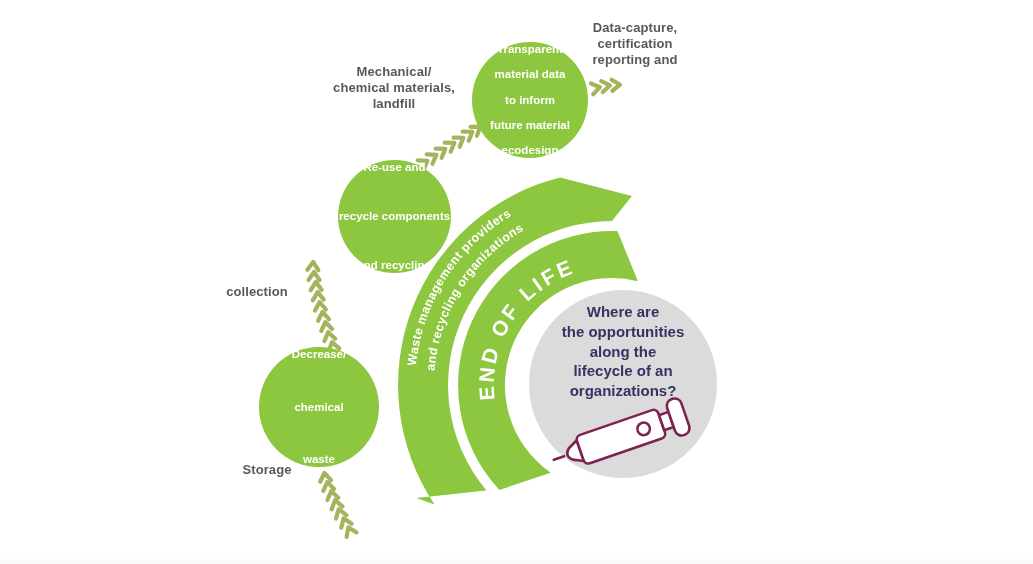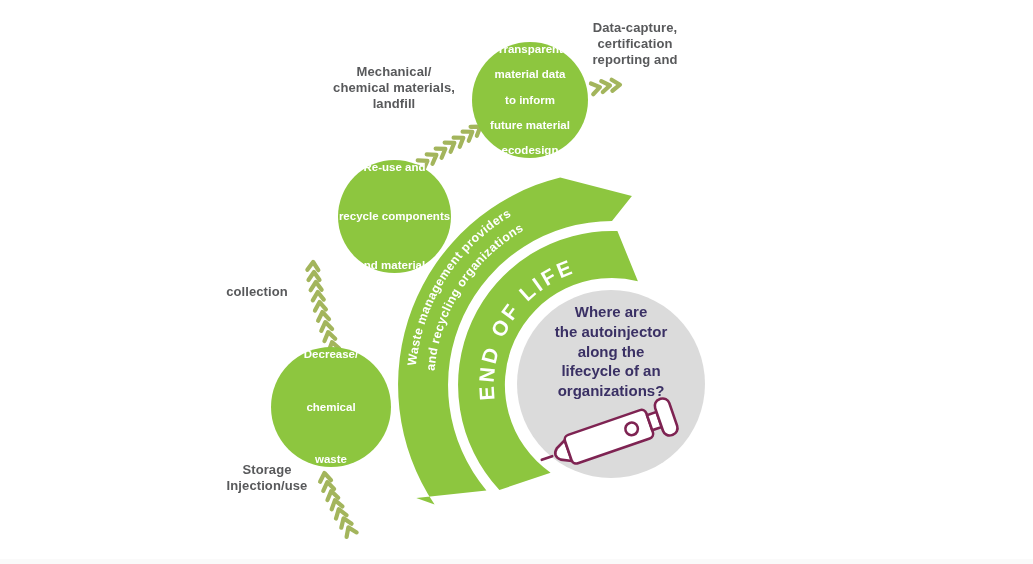--- a/index.html
+++ b/index.html
@@ -112,46 +112,45 @@
     <div>chemical materials,</div>
     <div>landfill</div>
   </div>
 
   <div class="stage-label" style="left:172px;top:284px;width:170px;">
     <div>collection</div>
   </div>
 
   <div class="stage-label" style="left:182px;top:462px;width:170px;">
     <div>Storage</div>
-    <div>Injection/use</div>
   </div>
 
   <div class="bubble" style="left:472px;top:42px;width:116px;height:116px;">
     <div>Transparent</div>
     <div>material data</div>
     <div>to inform</div>
     <div>future material</div>
     <div>ecodesign</div>
   </div>
 
   <div class="bubble" style="left:308px;top:160px;width:113px;height:113px;margin-left:30px;">
     <div>Re-use and</div>
     <div>recycle components</div>
-    <div>and materials</div>
+    <div>and recycling</div>
   </div>
 
-  <div class="bubble" style="left:271px;top:347px;width:120px;height:120px;">
+  <div class="bubble" style="left:259px;top:347px;width:120px;height:120px;">
     <div>Decrease/</div>
     <div>chemical</div>
     <div>waste</div>
   </div>
 
-  <div class="gray-bubble" style="left:517px;top:290px;width:188px;height:188px;">
+  <div class="gray-bubble" style="left:529px;top:290px;width:188px;height:188px;">
     <div>Where are</div>
-    <div>the autoinjector</div>
+    <div>the opportunities</div>
     <div>along the</div>
     <div>lifecycle of an</div>
     <div>organizations?</div>
 
     <svg class="injector" width="150" height="58" viewBox="0 0 150 56">
       <g transform="rotate(-19 72 28)" stroke="#7E2352" stroke-width="2.6" fill="#ffffff" stroke-linejoin="round" stroke-linecap="round">
         <line x1="2" y1="28" x2="13" y2="28"></line>
         <path d="M 30 17 L 20 22 Q 13 28 20 34 L 30 39 Z"></path>
         <rect x="30" y="13" width="86" height="30" rx="5"></rect>
         <circle cx="97" cy="28" r="6.3"></circle>

